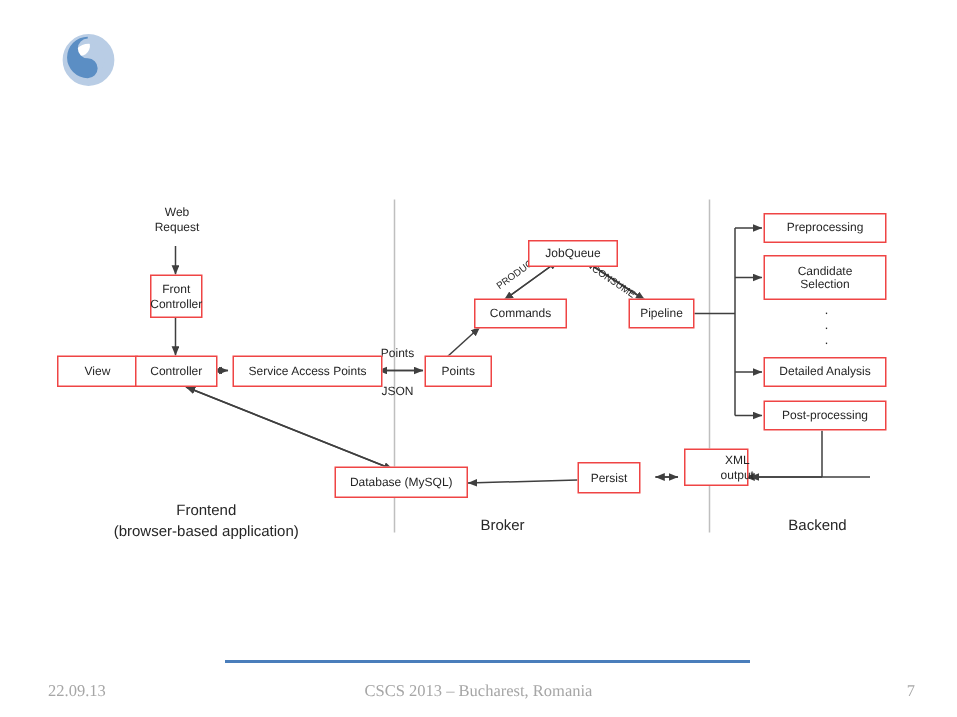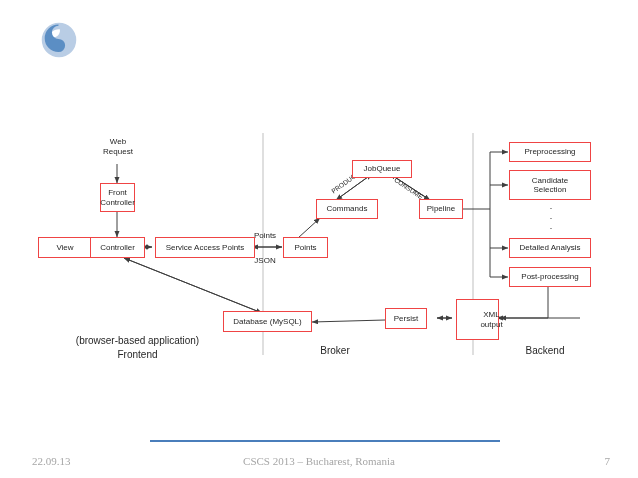--- a/index.html
+++ b/index.html
@@ -163,21 +163,21 @@
   </div>
 
   <div class="node" style="left:223px;top:311px;width:89px;height:21px;">
     <span>Database (MySQL)</span>
   </div>
 
   <div class="node" style="left:385px;top:308px;width:42px;height:21px;">
     <span>Persist</span>
   </div>
 
-  <div class="node" style="left:456px;top:299px;width:43px;height:41px;padding-left:28px;">
+  <div class="node" style="left:456px;top:299px;width:43px;height:25px;padding-left:28px;">
     <span style="white-space:pre-line">XML
 output</span>
   </div>
 
   <div class="node" style="left:509px;top:142px;width:82px;height:20px;">
     <span>Preprocessing</span>
   </div>
 
   <div class="node" style="left:509px;top:170px;width:82px;height:30px;">
     <span style="white-space:pre-line">Candidate
@@ -192,22 +192,22 @@
 
   <div class="node" style="left:509px;top:267px;width:82px;height:20px;">
     <span>Post-processing</span>
   </div>
 
   <div class="node" style="left:509px;top:238px;width:82px;height:20px;">
     <span>Detailed Analysis</span>
   </div>
 
   <div class="section-lbl" style="left:30px;top:334px;width:215px;">
+    <div>Frontend</div>
     <div>(browser-based application)</div>
-    <div>Frontend</div>
   </div>
   <div class="section-lbl" style="left:290px;top:344px;width:90px;">Broker</div>
   <div class="section-lbl" style="left:500px;top:344px;width:90px;">Backend</div>
 
   <div id="footer-rule"></div>
   <div class="footer-txt" id="footer-date">22.09.13</div>
   <div class="footer-txt" id="footer-center">CSCS 2013 – Bucharest, Romania</div>
   <div class="footer-txt" id="footer-page">7</div>
 
 </div>

